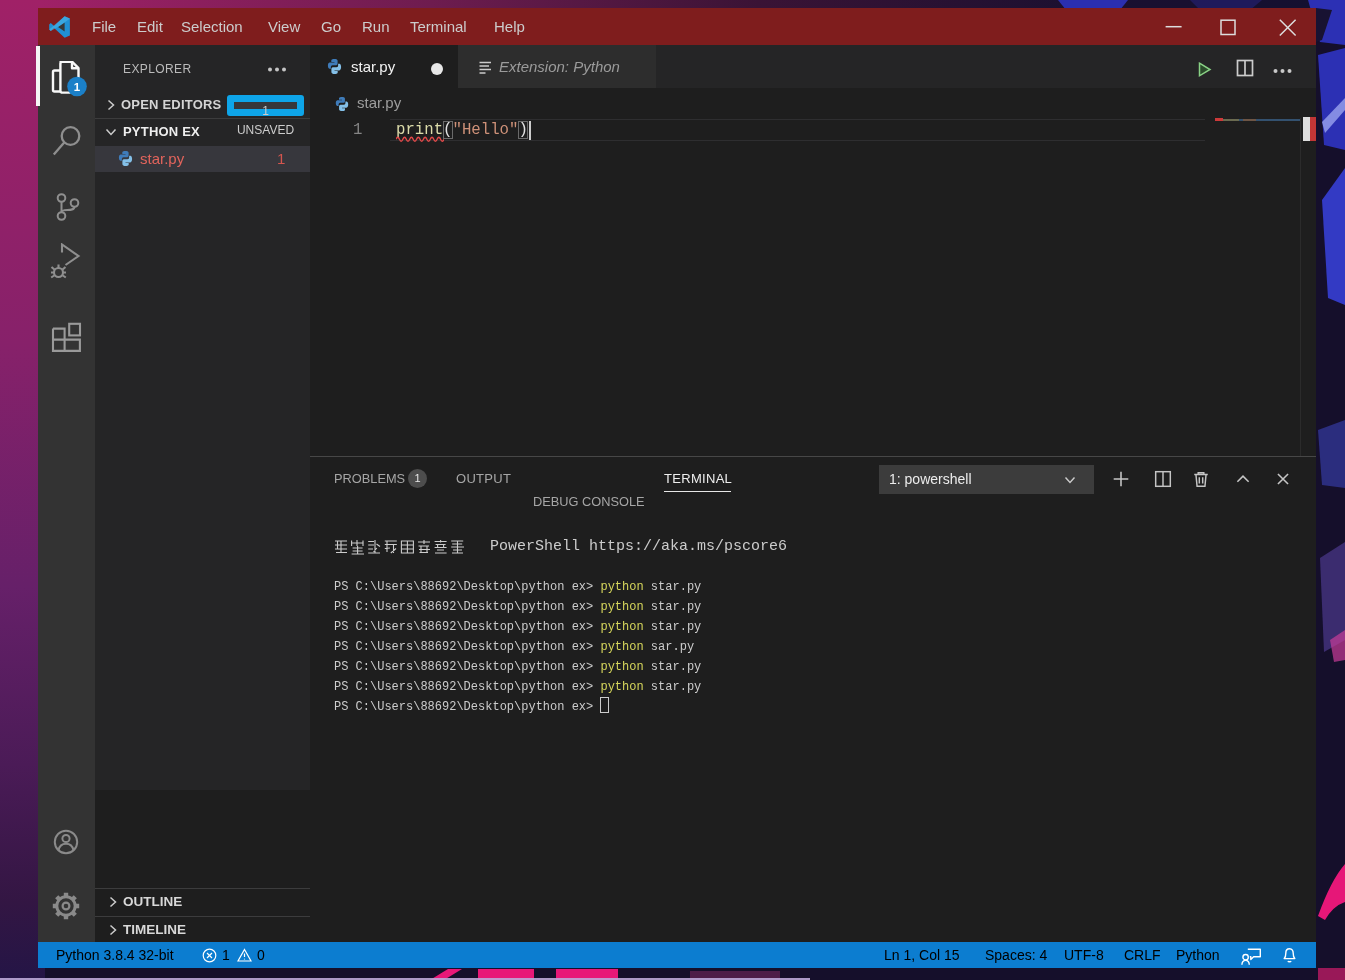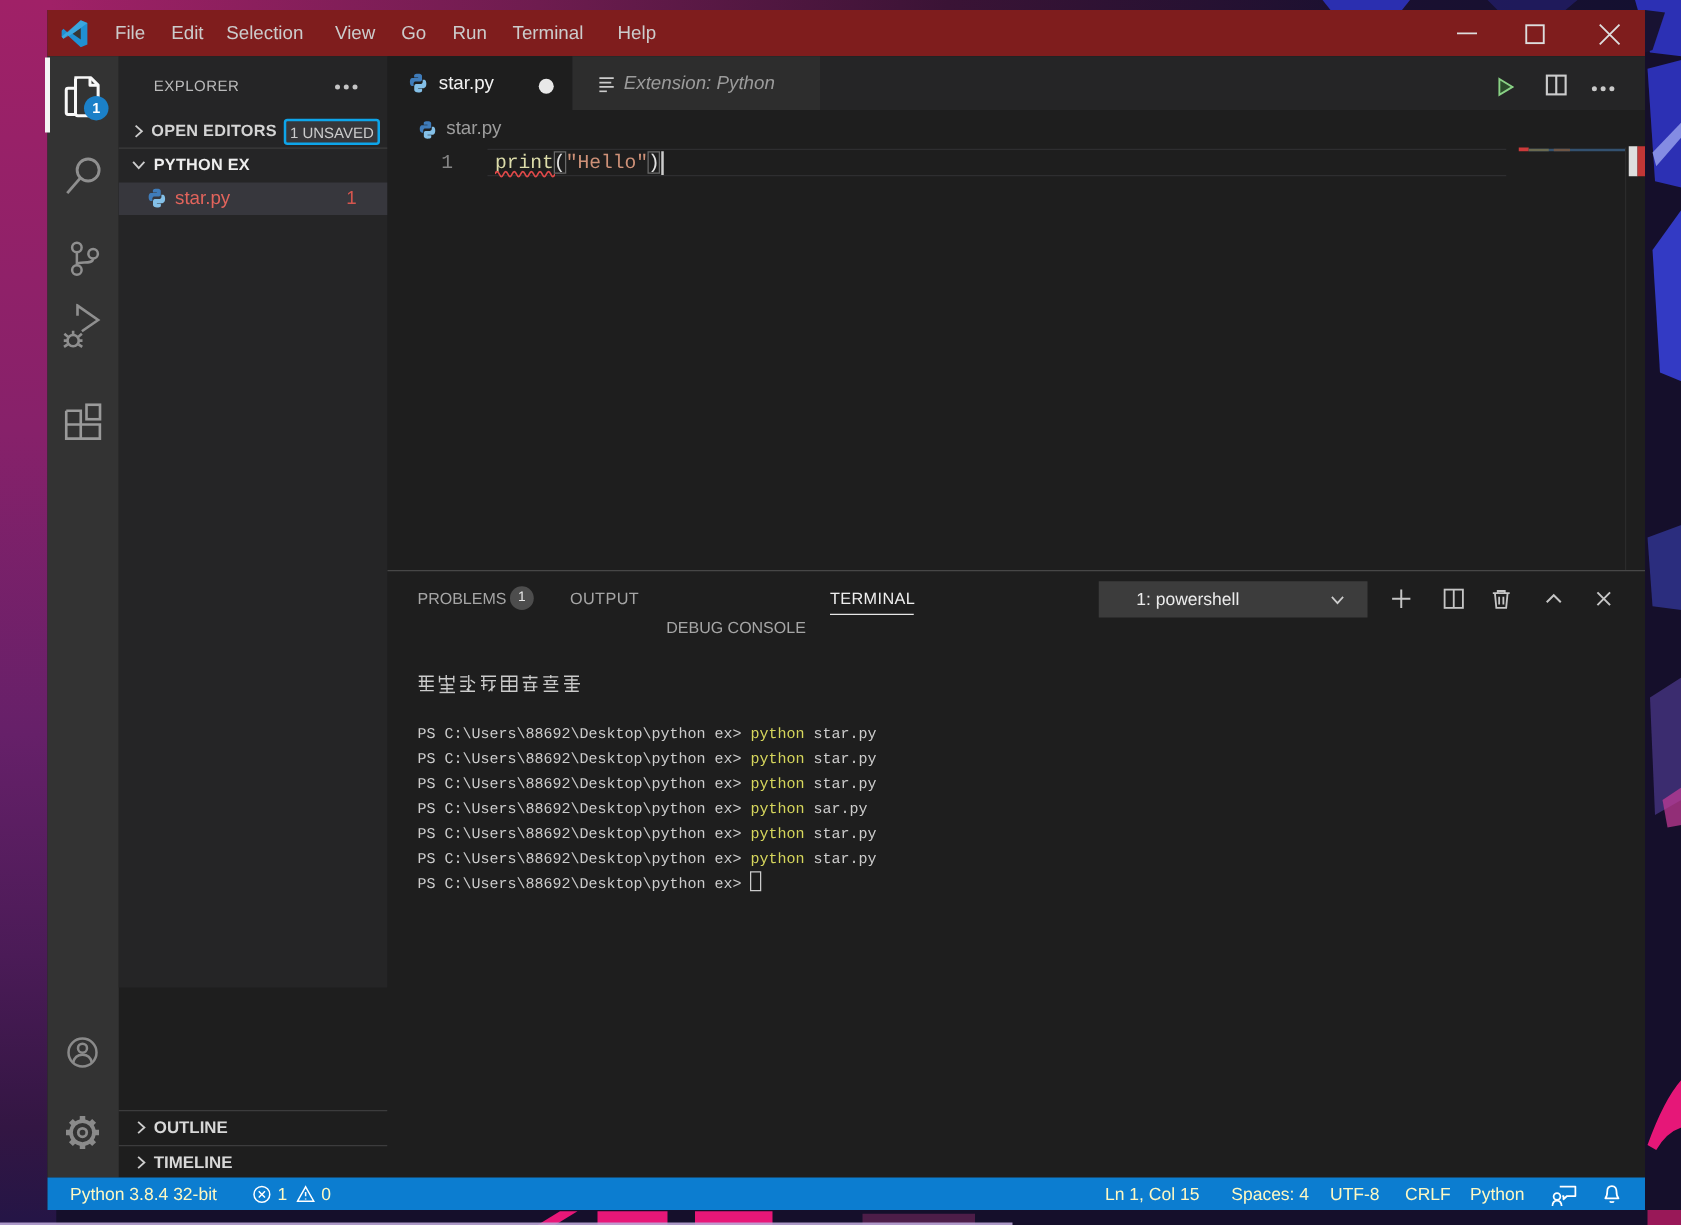--- a/index.html
+++ b/index.html
@@ -7,21 +7,21 @@
 body { position:relative; font-family:"Liberation Sans",sans-serif; }
 .abs { position:absolute; }
 .mono { font-family:"Liberation Mono",monospace; }
 #win { left:38px; top:8px; width:1278px; height:960px; background:#1e1e1e; }
 #titlebar { left:0; top:0; width:1278px; height:37px; background:#7f1d1d; }
 .menu { top:0; height:37px; line-height:37px; font-size:15px; color:#cccccc; }
 #activitybar { left:0; top:37px; width:57px; height:897px; background:#333333; }
 #sidebar { left:57px; top:37px; width:215px; height:745px; background:#252526; }
 #editorcol { left:272px; top:37px; width:1006px; height:897px; background:#1e1e1e; }
 #statusbar { left:0; top:934px; width:1278px; height:26px; background:#0c7dd0; }
-.sbitem { top:0; height:36px; line-height:26px; font-size:14px; color:#fef9c3; }
+.sbitem { top:0; height:36px; line-height:26px; font-size:14px; color:#000000; }
 </style>
 </head>
 <body>
 <svg class="abs" style="left:0;top:0" width="1345" height="980" viewBox="0 0 1345 980">
   <defs>
     <linearGradient id="wgl" x1="0" y1="0" x2="0" y2="1">
       <stop offset="0" stop-color="#a02167"></stop>
       <stop offset="0.35" stop-color="#87216a"></stop>
       <stop offset="0.6" stop-color="#662069"></stop>
       <stop offset="0.78" stop-color="#4b1b57"></stop>
@@ -139,21 +139,21 @@
         <g fill="#c5c5c5">
           <circle cx="3" cy="4.5" r="2"></circle>
           <circle cx="10" cy="4.5" r="2"></circle>
           <circle cx="17" cy="4.5" r="2"></circle>
         </g>
       </svg>
     <svg class="abs" style="left:8px;top:52px" width="16" height="16" viewBox="0 0 16 16">
         <path d="M5.5 3.5 L10.5 8 L5.5 12.5" stroke="#cccccc" stroke-width="1.5" fill="none"></path>
       </svg>
     <div class="abs" style="left:26px;top:47px;height:26px;line-height:26px;font-size:13px;font-weight:bold;color:#d4d4d4;letter-spacing:0.2px">OPEN EDITORS</div>
-    <div class="abs" style="left:132px;top:50px;width:77px;height:21px;border:2px solid #0ea5e9;border-radius:3px;background:#37373a;text-align:center;line-height:19px;font-size:12px;color:#cccccc">1 UNSAVED</div>
+    <div class="abs" style="left:132px;top:50px;width:77px;height:21px;border:7px solid #0ea5e9;border-radius:3px;background:#37373a;text-align:center;line-height:19px;font-size:12px;color:#cccccc">1 UNSAVED</div>
     <div class="abs" style="left:0;top:73px;width:215px;height:1px;background:#3c3c3d"></div>
     <svg class="abs" style="left:8px;top:79px" width="16" height="16" viewBox="0 0 16 16">
         <path d="M3.5 5.5 L8 10.5 L12.5 5.5" stroke="#cccccc" stroke-width="1.5" fill="none"></path>
       </svg>
     <div class="abs" style="left:28px;top:74px;height:26px;line-height:26px;font-size:13px;font-weight:bold;color:#eeeeee;letter-spacing:0.2px">PYTHON EX</div>
     <div class="abs" style="left:0;top:101px;width:215px;height:26px;background:#37373d"></div>
     <svg class="abs" style="left:22px;top:105px" width="17" height="17" viewBox="0 0 16 16">
       <path fill="#3f7cba" d="M7.9 1c-3.1 0-2.9 1.35-2.9 1.35l0 1.4h3v.42H3.8S1.8 3.93 1.8 7.08c0 3.15 1.75 3.04 1.75 3.04h1.04V8.6s-.06-1.75 1.72-1.75h2.95s1.67.03 1.67-1.61V2.72S11.2 1 7.9 1z"></path>
       <path fill="#84c0e8" d="M8.1 15c3.1 0 2.9-1.35 2.9-1.35v-1.4h-3v-.42h4.2s2-.16 2-3.31c0-3.15-1.75-3.04-1.75-3.04h-1.04v1.52s.06 1.75-1.72 1.75H6.74s-1.67-.03-1.67 1.61v2.52S4.9 15 8.1 15z"></path>
     </svg>
@@ -223,21 +223,21 @@
     <div class="abs" style="left:993px;top:72px;width:7px;height:24px;background:#dedede"></div>
     <div class="abs" style="left:1000px;top:72px;width:6px;height:24px;background:#c23636"></div>
 
     <div class="abs" style="left:0;top:411px;width:1006px;height:1px;background:#474747"></div>
     <div class="abs" style="left:24px;top:422px;height:24px;line-height:24px;font-size:12.8px;color:#a6a6a6">PROBLEMS</div>
     <div class="abs" style="left:98px;top:424px;width:19px;height:19px;border-radius:50%;background:#4d4d4d;text-align:center;line-height:19px;font-size:11px;color:#e8e8e8">1</div>
     <div class="abs" style="left:146px;top:422px;height:24px;line-height:24px;font-size:13px;color:#a6a6a6;letter-spacing:0.3px">OUTPUT</div>
     <div class="abs" style="left:223px;top:445px;height:24px;line-height:24px;font-size:12.8px;color:#a6a6a6">DEBUG CONSOLE</div>
     <div class="abs" style="left:354px;top:422px;height:24px;line-height:24px;font-size:13px;color:#eeeeee;letter-spacing:0.3px">TERMINAL</div>
     <div class="abs" style="left:354px;top:446px;width:67px;height:1px;background:#e7e7e7"></div>
-    <div class="abs" style="left:569px;top:420px;width:215px;height:29px;background:#3c3c3c;line-height:29px;font-size:14px;color:#ececec;padding-left:30px">1: powershell</div>
+    <div class="abs" style="left:569px;top:420px;width:215px;height:29px;background:#3c3c3c;line-height:29px;font-size:14px;color:#ececec;padding-left:10px">1: powershell</div>
     <svg class="abs" style="left:752px;top:427px" width="16" height="16" viewBox="0 0 16 16">
         <path d="M3.5 5.5 L8 10.5 L12.5 5.5" stroke="#cccccc" stroke-width="1.4" fil="none" fill="none"></path>
       </svg>
     <svg class="abs" style="left:802px;top:425px" width="18" height="18" viewBox="0 0 16 16">
         <path d="M8 1.5 V14.5 M1.5 8 H14.5" stroke="#c5c5c5" stroke-width="1.4" fill="none"></path>
       </svg>
     <svg class="abs" style="left:844px;top:425px" width="18" height="18" viewBox="0 0 16 16">
         <g stroke="#c5c5c5" stroke-width="1.3" fill="none">
           <rect x="1.5" y="1.5" width="13" height="13"></rect>
           <path d="M8 1.5 V14.5"></path>
@@ -259,20 +259,21 @@
         <path d="M1 2 H13 M1 6 H13 M1 10 H13 M2 13.5 H13 M7 2 V14 M3.5 2 V10"></path>
         <path d="M17.6 4 H29.6 M17.6 1.5 V7 M23 1 V7 M29 1.5 V7 M18.6 9 H28.6 M18.6 12 H28.6 M17.6 15 H30 M23.6 7 V15"></path>
         <path d="M34.2 2.5 H40 M34.2 6 H40 M34.2 10 L39 10 M34.2 14 H46 M41 1 V14 M42.5 5 L46 7.5 M42.8 9 L39.5 13"></path>
         <path d="M50.8 2 H62.8 M50.8 5.5 H62.8 M53 2 V13 M59.5 5.5 V14 M50.8 9.5 L56 9 M56.8 14 L62 9.5"></path>
         <path d="M67.4 2 H79.4 V14 H67.4 Z M67.4 6 H79.4 M67.4 10 H79.4 M73.4 2 V14"></path>
         <path d="M84 3 H96 M90 1 V5 M84.5 7 H95 M85 10.5 H96 M85.5 13.5 H94 M87 7 V13 M93 7 V13"></path>
         <path d="M100.6 2.5 H112.6 M106.6 1 V3.5 M101.6 5.5 H111.6 M100.6 8.5 H112.6 M103 11 H110 M101 14 H112.6 M103.6 5.5 V8.5 M109.6 5.5 V8.5"></path>
         <path d="M117.2 2 H129.2 M118.2 5 H128.2 M117.2 8 H130 M119 11 H128 M118 14 H129 M123.5 2 V14"></path>
       </g>
     </svg>
+    <div class="abs mono" style="left:180px;top:492px;height:20px;line-height:20px;font-size:15px;color:#cccccc">PowerShell https://aka.ms/pscore6</div>
     <pre class="abs mono" style="left:24px;top:532px;font-size:12px;line-height:20px;color:#cccccc">PS C:\Users\88692\Desktop\python ex&gt; <span style="color:#d6d65c">python</span> star.py
 PS C:\Users\88692\Desktop\python ex&gt; <span style="color:#d6d65c">python</span> star.py
 PS C:\Users\88692\Desktop\python ex&gt; <span style="color:#d6d65c">python</span> star.py
 PS C:\Users\88692\Desktop\python ex&gt; <span style="color:#d6d65c">python</span> sar.py
 PS C:\Users\88692\Desktop\python ex&gt; <span style="color:#d6d65c">python</span> star.py
 PS C:\Users\88692\Desktop\python ex&gt; <span style="color:#d6d65c">python</span> star.py
 PS C:\Users\88692\Desktop\python ex&gt; <span style="display:inline-block;width:9px;height:16px;border:1px solid #cccccc;vertical-align:-3px"></span></pre>
     </div>
   <div class="abs" id="statusbar">
       <div class="abs sbitem" style="left:18px">Python 3.8.4 32-bit</div>

